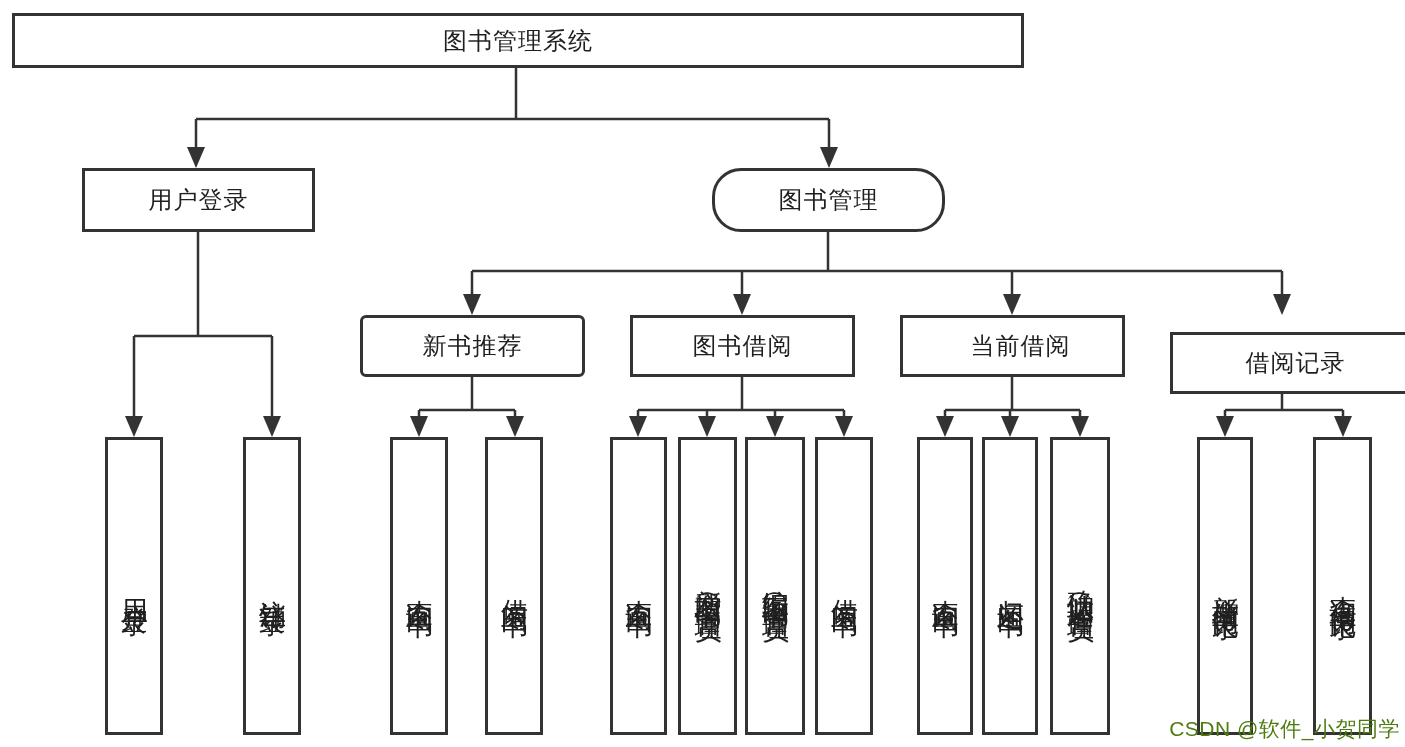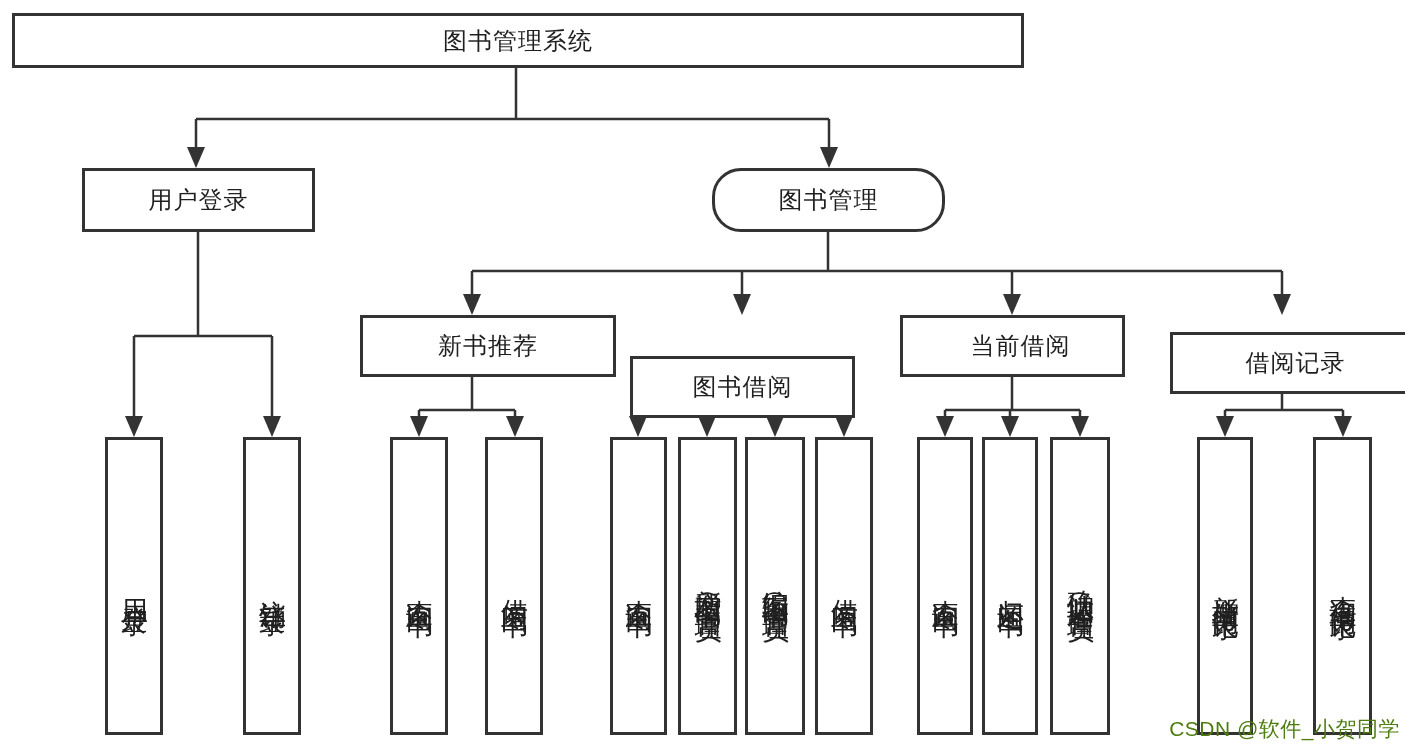--- a/index.html
+++ b/index.html
@@ -28,22 +28,22 @@
     font-size:27px;
     line-height:1;
     letter-spacing:4px;
     color:#1f1f1f;
     white-space:nowrap;
   }
   
   #n-root   {left:12px;  top:13px;  width:1012px; height:55px;}
   #n-login  {left:82px;  top:168px; width:233px;  height:64px;}
   #n-mgmt   {left:712px; top:168px; width:233px;  height:64px;border-radius:29px;}
-  #n-new    {left:360px; top:315px; width:256px;  height:62px;}
-  #n-borrow {left:630px; top:315px; width:225px;  height:62px;margin-top:41px;}
+  #n-new    {left:360px; top:315px; width:225px;  height:62px;border-radius:6px;}
+  #n-borrow {left:630px; top:315px; width:225px;  height:62px;}
   #n-current{left:900px; top:315px; width:225px;  height:62px;padding-left:16px;}
   #n-records{left:1170px;top:332px; width:251px;  height:62px;font-family:Liberation Serif, serif;}
   
   #l-login  {left:105px; width:58px;}
   #l-logout {left:243px; width:58px;}
   #l-a1{left:390px;width:58px;}
   #l-a2{left:485px;width:58px;}
   #l-b1{left:610px;width:57px;}
   #l-b2{left:678px;width:59px;}
   #l-b3{left:745px;width:60px;}

